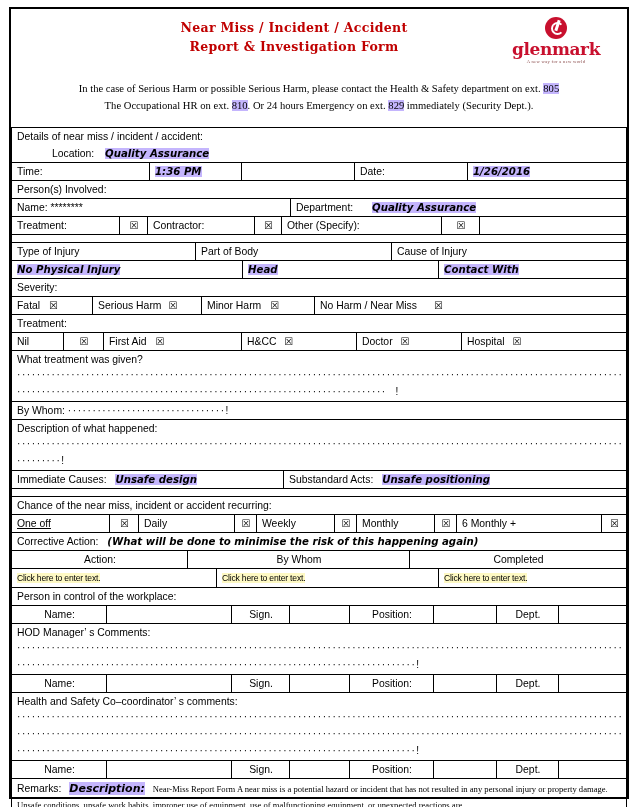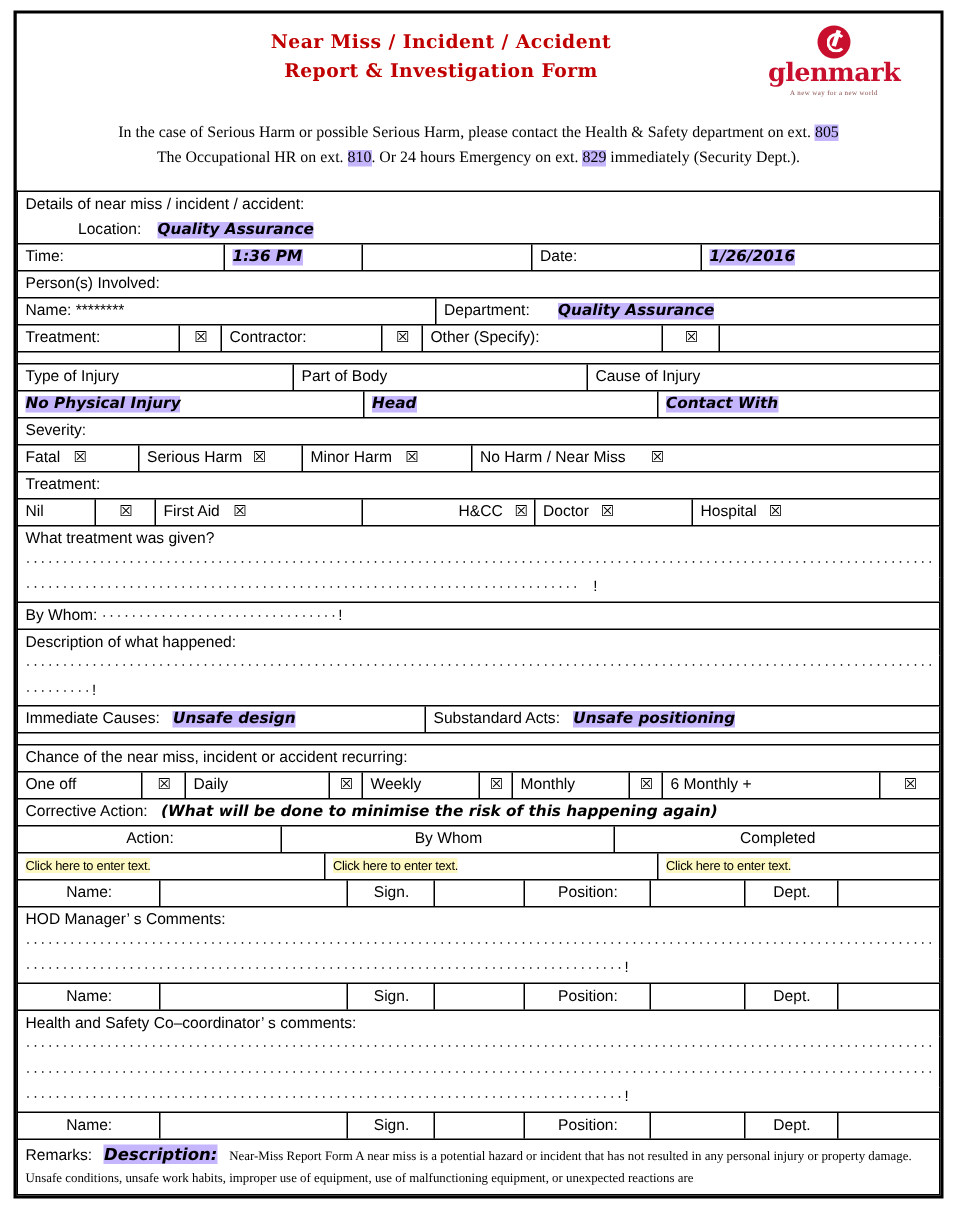--- a/index.html
+++ b/index.html
@@ -291,21 +291,21 @@
         <div class="cell flex">Treatment:</div>
       </div>
 
       <div class="row">
         <div class="cell" style="width:52px;">Nil</div>
         <div class="cell c chk" style="width:40px;">☒</div>
         <div class="cell" style="width:138px;">
           <span>First Aid</span>
           <span class="chk" style="margin-left:6px;">☒</span>
         </div>
-        <div class="cell" style="width:115px;text-align:right;">
+        <div class="cell" style="width:115px;">
           <span>H&amp;CC</span>
           <span class="chk" style="margin-left:5px;">☒</span>
         </div>
         <div class="cell" style="width:105px;">
           <span>Doctor</span>
           <span class="chk" style="margin-left:5px;">☒</span>
         </div>
         <div class="cell flex">
           <span>Hospital</span>
           <span class="chk" style="margin-left:5px;">☒</span>
@@ -359,21 +359,21 @@
 
       <div class="row" style="height:8px;min-height:8px;">
         <div class="cell flex"></div>
       </div>
 
       <div class="row">
         <div class="cell flex">Chance of the near miss, incident  or accident recurring:</div>
       </div>
 
       <div class="row">
-        <div class="cell" style="width:83px;">One off</div>
+        <div class="cell" style="width:98px;text-decoration:underline;">One off</div>
         <div class="cell c chk" style="width:29px;">☒</div>
         <div class="cell" style="width:96px;">Daily</div>
         <div class="cell c chk" style="width:22px;">☒</div>
         <div class="cell" style="width:78px;">Weekly</div>
         <div class="cell c chk" style="width:22px;">☒</div>
         <div class="cell" style="width:78px;">Monthly</div>
         <div class="cell c chk" style="width:22px;">☒</div>
         <div class="cell" style="width:145px;">6 Monthly +</div>
         <div class="cell c chk flex">☒</div>
       </div>
@@ -390,20 +390,23 @@
         <div class="cell c" style="width:222px;">By Whom</div>
         <div class="cell c flex">Completed</div>
       </div>
       <div class="row">
         <div class="cell" style="width:205px;"><span class="click">Click here to enter text.</span></div>
         <div class="cell" style="width:222px;"><span class="click">Click here to enter text.</span></div>
         <div class="cell flex"><span class="click">Click here to enter text.</span></div>
       </div>
 
       <div class="row">
+        <div class="cell flex">Person in control of the workplace:</div>
+      </div>
+      <div class="row">
         <div class="cell c" style="width:95px;">Name:</div>
         <div class="cell" style="width:125px;"></div>
         <div class="cell c" style="width:58px;">Sign.</div>
         <div class="cell" style="width:60px;"></div>
         <div class="cell c" style="width:84px;">Position:</div>
         <div class="cell" style="width:63px;"></div>
         <div class="cell c" style="width:62px;">Dept.</div>
         <div class="cell flex"></div>
       </div>
 

